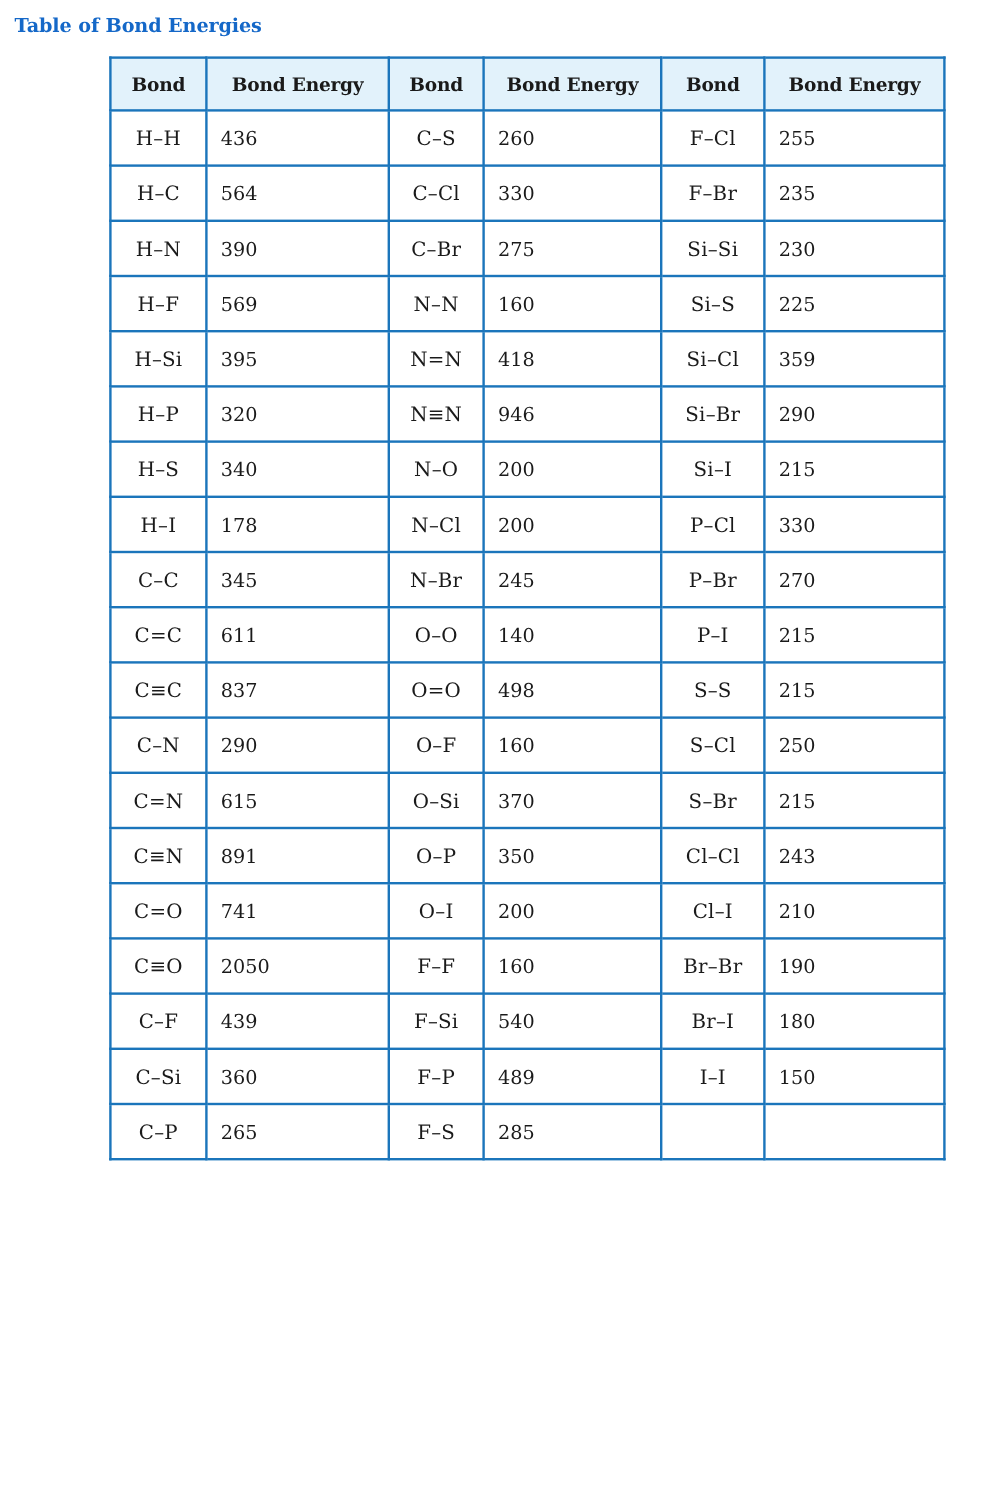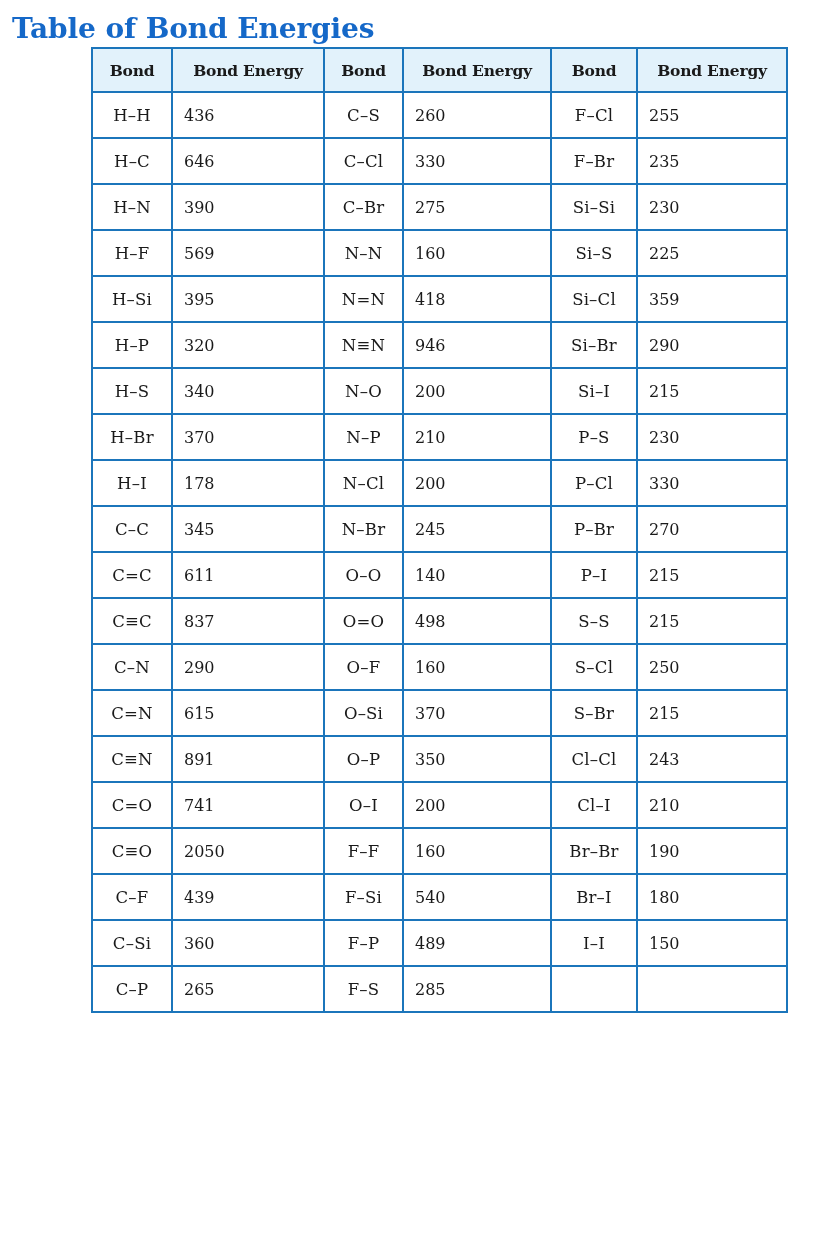--- a/index.html
+++ b/index.html
@@ -17,21 +17,21 @@
     position: relative;
     width: 840px;
     height: 1242px;
     box-sizing: border-box;
   }
   #page-title {
     position: absolute;
     left: 12px;
     top: 12px;
     font-family: "DejaVu Serif", serif;
-    font-size: 28px;
+    font-size: 16px;
     font-weight: bold;
     color: #1568c8;
     letter-spacing: -0.1px;
     white-space: nowrap;
   }
   #table-wrap {
     position: absolute;
     left: 91px;
     top: 47px;
     width: 797px;
@@ -115,21 +115,21 @@
           <tr>
             <td class="bond-cell">H–H</td>
             <td class="energy-cell">436</td>
             <td class="bond-cell">C–S</td>
             <td class="energy-cell">260</td>
             <td class="bond-cell">F–Cl</td>
             <td class="energy-cell">255</td>
           </tr>
           <tr>
             <td class="bond-cell">H–C</td>
-            <td class="energy-cell">646</td>
+            <td class="energy-cell">564</td>
             <td class="bond-cell">C–Cl</td>
             <td class="energy-cell">330</td>
             <td class="bond-cell">F–Br</td>
             <td class="energy-cell">235</td>
           </tr>
           <tr>
             <td class="bond-cell">H–N</td>
             <td class="energy-cell">390</td>
             <td class="bond-cell">C–Br</td>
             <td class="energy-cell">275</td>
@@ -162,28 +162,20 @@
           </tr>
           <tr>
             <td class="bond-cell">H–S</td>
             <td class="energy-cell">340</td>
             <td class="bond-cell">N–O</td>
             <td class="energy-cell">200</td>
             <td class="bond-cell">Si–I</td>
             <td class="energy-cell">215</td>
           </tr>
           <tr>
-            <td class="bond-cell">H–Br</td>
-            <td class="energy-cell">370</td>
-            <td class="bond-cell">N–P</td>
-            <td class="energy-cell">210</td>
-            <td class="bond-cell">P–S</td>
-            <td class="energy-cell">230</td>
-          </tr>
-          <tr>
             <td class="bond-cell">H–I</td>
             <td class="energy-cell">178</td>
             <td class="bond-cell">N–Cl</td>
             <td class="energy-cell">200</td>
             <td class="bond-cell">P–Cl</td>
             <td class="energy-cell">330</td>
           </tr>
           <tr>
             <td class="bond-cell">C–C</td>
             <td class="energy-cell">345</td>

